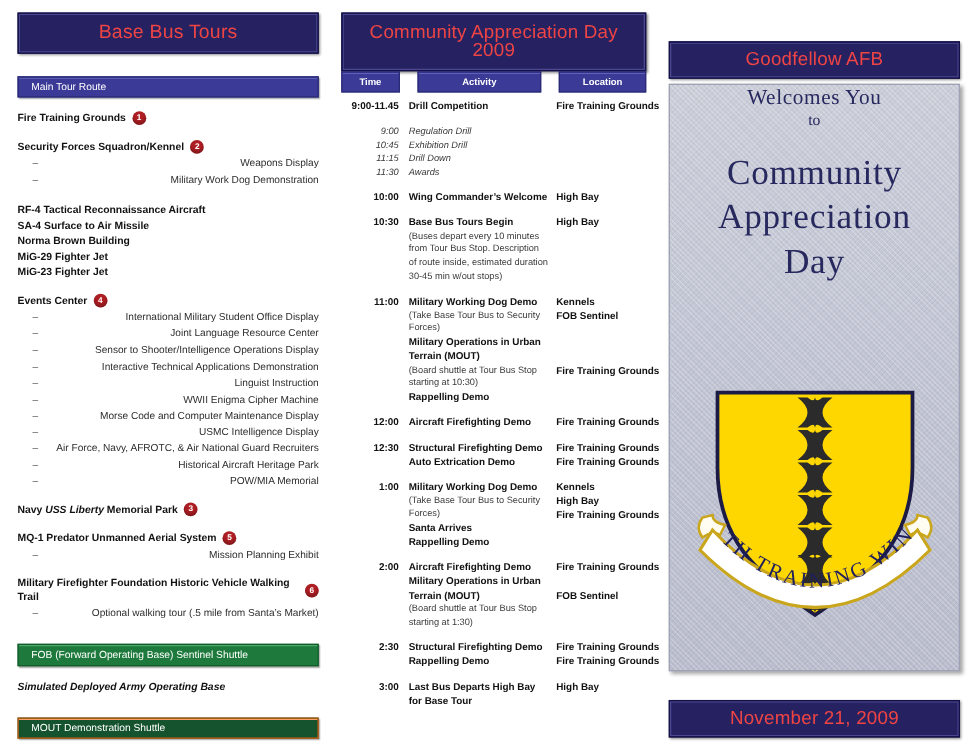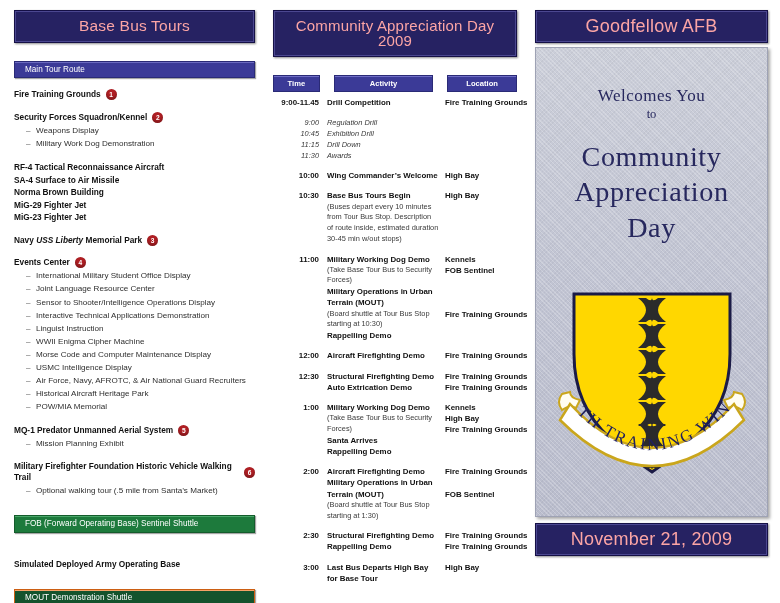--- a/index.html
+++ b/index.html
@@ -16,29 +16,29 @@
   .col{position:relative;box-sizing:border-box;}
   .col-left{width:265px;padding:10px 10px 0 14px;}
   .col-mid{width:260px;padding:10px 8px 0 8px;}
   .col-right{width:255px;padding:10px 12px 0 10px;}
 
   
   .banner{
     background:#262262;
     border:1px solid #151046;
     box-shadow:inset 0 0 0 1px #4b4790, 1px 1px 2px rgba(0,0,0,.45);
-    color:#fca5a5;
+    color:#ef4444;
     text-align:center;
     font-size:15.5px;
     letter-spacing:.2px;
     padding:7px 4px 8px 4px;
     line-height:1;
   }
   .banner.mid{font-size:15px;}
-  .banner.right{font-size:18px;padding:6px 4px 7px 4px;}
+  .banner.right{font-size:15px;padding:6px 4px 7px 4px;margin-top:23px;}
 
   .subbar{
     background:#3b3a97;
     border:1px solid #2a2a76;
     box-shadow:inset 0 1px 0 #6b6ac0, 1px 1px 1px rgba(0,0,0,.35);
     color:#ffffff;
     font-size:8.2px;
     font-weight:normal;
     padding:3px 0 3px 10px;
     margin-top:18px;
@@ -66,31 +66,31 @@
   .badge{
     display:inline-block;width:11px;height:11px;border-radius:50%;
     background:#b01f24;color:#fff;font-size:6.6px;font-weight:bold;
     text-align:center;line-height:11px;
     box-shadow:inset 0 -2px 3px rgba(0,0,0,.28);
     flex:0 0 auto;
   }
   .bullets{margin:1px 0 0 0;padding:0;list-style:none;}
   .bullets li{
     font-size:8.1px;color:#2e2e2e;line-height:1.62;
-    padding-left:22px;position:relative;
+    padding-left:22px;position:relative;text-align:right;
   }
   .bullets li:before{
     content:"–";position:absolute;left:12px;top:0;color:#555;
   }
   .plainlist{margin:0;padding:0;list-style:none;}
   .plainlist li{font-size:8.3px;font-weight:bold;color:#111;line-height:1.52;}
-  .plaintext{font-size:8.3px;font-weight:bold;color:#111;line-height:1.5;margin-top:25px;}
+  .plaintext{font-size:8.3px;font-weight:bold;color:#111;line-height:1.5;margin-top:10px;font-style:italic;}
 
   
-  .thead{display:flex;gap:14px;margin-top:18px;}
+  .thead{display:flex;gap:14px;}
   .thead div{
     background:#3b3a97;
     border:1px solid #2a2a76;
     box-shadow:inset 0 1px 0 #6f6ec6;
     color:#fff;font-size:7.6px;font-weight:bold;text-align:center;
     padding:2.5px 0 3px 0;
   }
   .th-time{width:54px;}
   .th-act{width:118px;}
   .th-loc{width:82px;}
@@ -118,21 +118,21 @@
     box-shadow:2px 2px 3px rgba(0,0,0,.35);
     height:468px;
     position:relative;
     overflow:hidden;
   }
   .welcome{
     font-family:"Liberation Serif", serif;
     color:#27285e;
     text-align:center;
   }
-  .w1{font-size:17px;margin-top:38px;letter-spacing:.5px;}
+  .w1{font-size:17px;letter-spacing:.5px;}
   .w2{font-size:12.5px;margin-top:1px;}
   .w3{font-size:22px;margin-top:17px;line-height:1.26;letter-spacing:.6px;}
   .w3 span{font-size:1.28em;}
 
   .emblem{position:absolute;left:50%;transform:translateX(-50%);top:228px;width:212px;height:208px;}
 
   .footer-banner{margin-top:6px;}
 </style>
 </head>
 <body>
@@ -164,27 +164,20 @@
     </div>
 
     <div class="entry">
       <ul class="plainlist">
         <li>RF-4 Tactical Reconnaissance Aircraft</li>
         <li>SA-4 Surface to Air Missile</li>
         <li>Norma Brown Building</li>
         <li>MiG-29 Fighter Jet</li>
         <li>MiG-23 Fighter Jet</li>
       </ul>
-    </div>
-
-    <div class="entry">
-      <div class="head-line">
-        <span class="txt"><span>Navy </span><em>USS Liberty</em><span> Memorial Park</span></span>
-        <span class="badge">3</span>
-      </div>
     </div>
 
     <div class="entry">
       <div class="head-line">
         <span class="txt">Events Center</span>
         <span class="badge">4</span>
       </div>
       <ul class="bullets">
         <li>International Military Student Office Display</li>
         <li>Joint Language Resource Center</li>
@@ -195,20 +188,27 @@
         <li>Morse Code and Computer Maintenance Display</li>
         <li>USMC Intelligence Display</li>
         <li>Air Force, Navy, AFROTC, &amp; Air National Guard Recruiters</li>
         <li>Historical Aircraft Heritage Park</li>
         <li>POW/MIA Memorial</li>
       </ul>
     </div>
 
     <div class="entry">
       <div class="head-line">
+        <span class="txt"><span>Navy </span><em>USS Liberty</em><span> Memorial Park</span></span>
+        <span class="badge">3</span>
+      </div>
+    </div>
+
+    <div class="entry">
+      <div class="head-line">
         <span class="txt">MQ-1 Predator Unmanned Aerial System</span>
         <span class="badge">5</span>
       </div>
       <ul class="bullets">
         <li>Mission Planning Exhibit</li>
       </ul>
     </div>
 
     <div class="entry">
       <div class="head-line">

